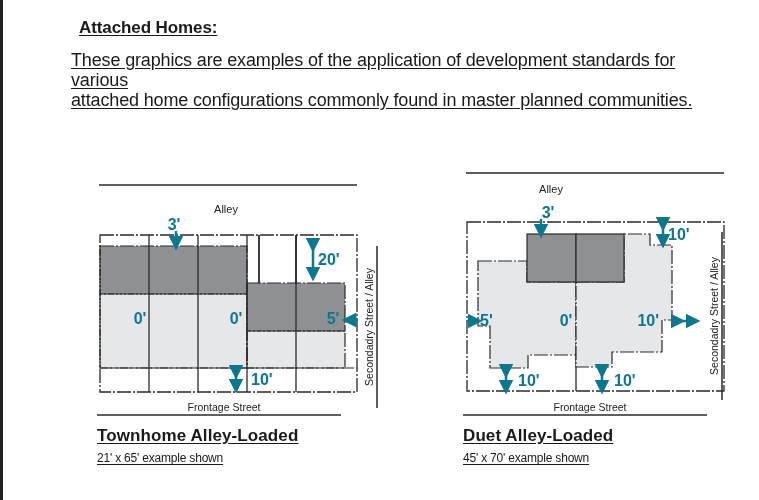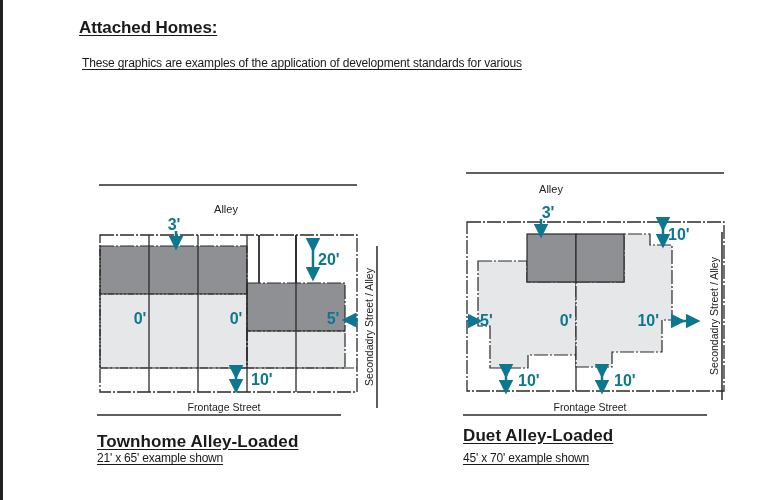--- a/index.html
+++ b/index.html
@@ -12,21 +12,21 @@
   .left-edge {
     position: absolute; left: 0; top: 0; width: 3px; height: 500px; background: #222222;
   }
   .header { position: absolute; left: 67px; top: 6px; width: 640px; }
   .title {
     font-size: 17px; font-weight: bold; line-height: 20px;
     text-decoration: underline; text-underline-offset: 2px; margin: 12px;
     letter-spacing: -0.1px;
   }
   .intro {
-    font-size: 12px; line-height: 20px; margin: 15px; letter-spacing: -0.15px; text-decoration: underline;
+    font-size: 18px; line-height: 20px; margin: 4px; letter-spacing: -0.15px; text-decoration: underline;
   }
   .intro span { text-decoration: underline; text-underline-offset: 2px; display: inline-block; }
   svg.diagrams { position: absolute; left: 0; top: 0; }
   .caption-title {
     position: absolute; font-size: 17px; font-weight: bold;
     text-decoration: underline; text-underline-offset: 2px; letter-spacing: 0.1px;
   }
   .caption-sub {
     position: absolute; font-size: 12px; text-decoration: underline;
     text-underline-offset: 2px; letter-spacing: -0.2px;
@@ -37,20 +37,21 @@
 </style>
 </head>
 <body>
 
 <div class="left-edge"></div>
 
 <div class="header">
   <p class="title">Attached Homes:</p>
   <p class="intro">
     <span>These graphics are examples of the application of development standards for various</span><br>
+    <span>attached home configurations commonly found in master planned communities.</span>
   </p>
 </div>
 
 <svg class="diagrams" width="759" height="500" viewBox="0 0 759 500" xmlns="http://www.w3.org/2000/svg">
   <defs>
     <marker id="ah" markerWidth="6" markerHeight="6" refX="3" refY="3" orient="auto">
       <path d="M0,0 L6,3 L0,6 Z" fill="#0E7790"></path>
     </marker>
   </defs>
 
@@ -139,17 +140,17 @@
     <line x1="506" y1="371" x2="506" y2="387" stroke="#0E7790" stroke-width="2.5" marker-start="url(#ah)" marker-end="url(#ah)"></line>
     <text class="dim" x="518" y="386">10'</text>
     <line x1="602" y1="371" x2="602" y2="387" stroke="#0E7790" stroke-width="2.5" marker-start="url(#ah)" marker-end="url(#ah)"></line>
     <text class="dim" x="614" y="386">10'</text>
 
     <text class="svg-lbl-sm" x="590" y="411" text-anchor="middle">Frontage Street</text>
     <line x1="463" y1="415" x2="707" y2="415" stroke="#2a2a2a" stroke-width="1.5"></line>
   </g>
 </svg>
 
-<div class="caption-title" style="left:97px; top:426px;margin-top:6px;">Townhome Alley-Loaded</div>
+<div class="caption-title" style="left:97px; top:426px;">Townhome Alley-Loaded</div>
 <div class="caption-sub" style="left:97px; top:451px;">21' x 65' example shown</div>
 
 <div class="caption-title" style="left:463px; top:426px;">Duet Alley-Loaded</div>
 <div class="caption-sub" style="left:463px; top:451px;">45' x 70' example shown</div>
 
 </body></html>

